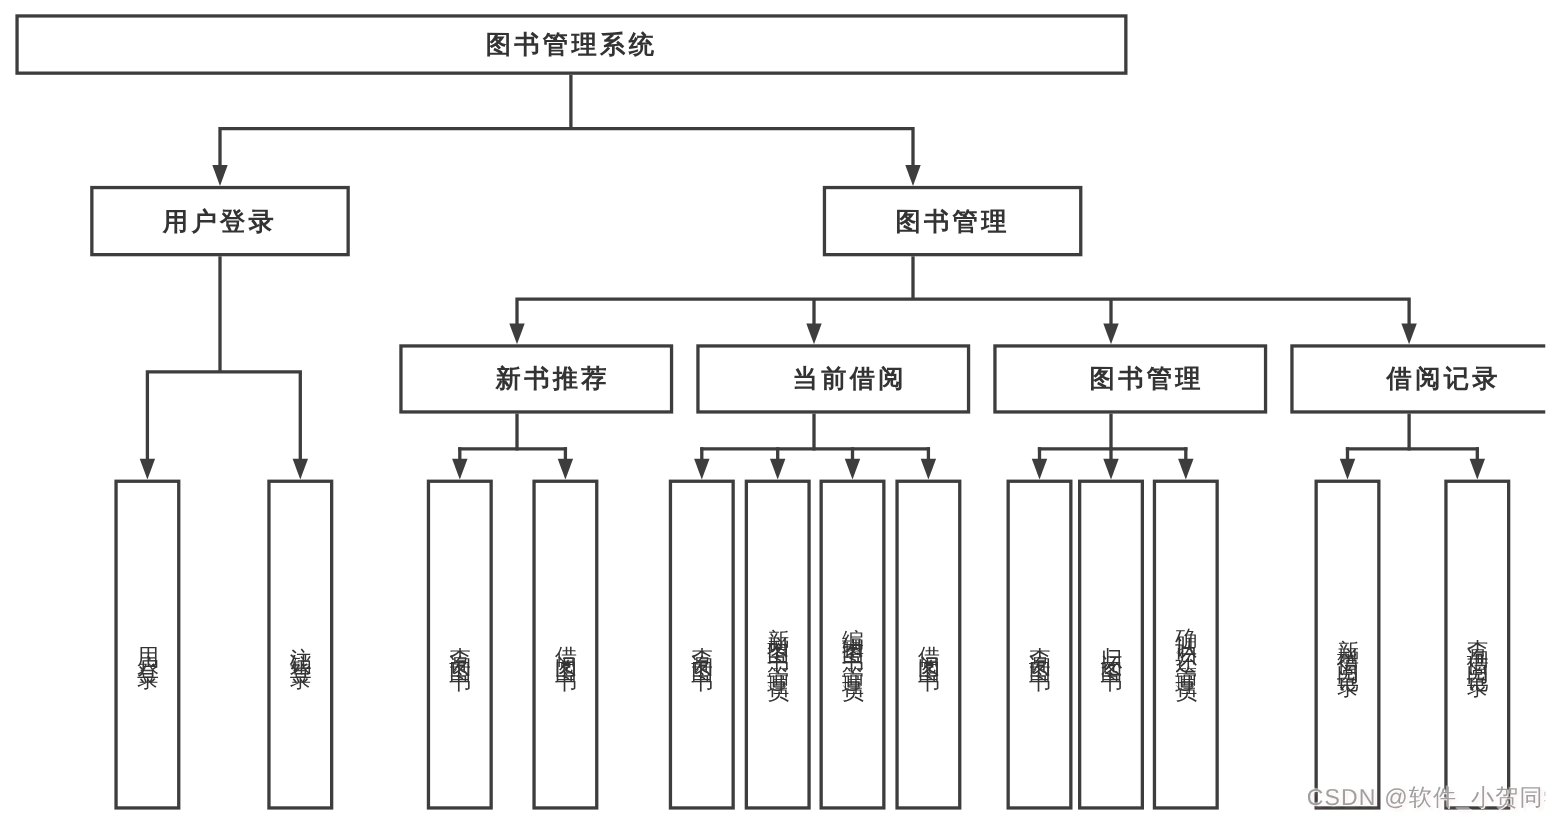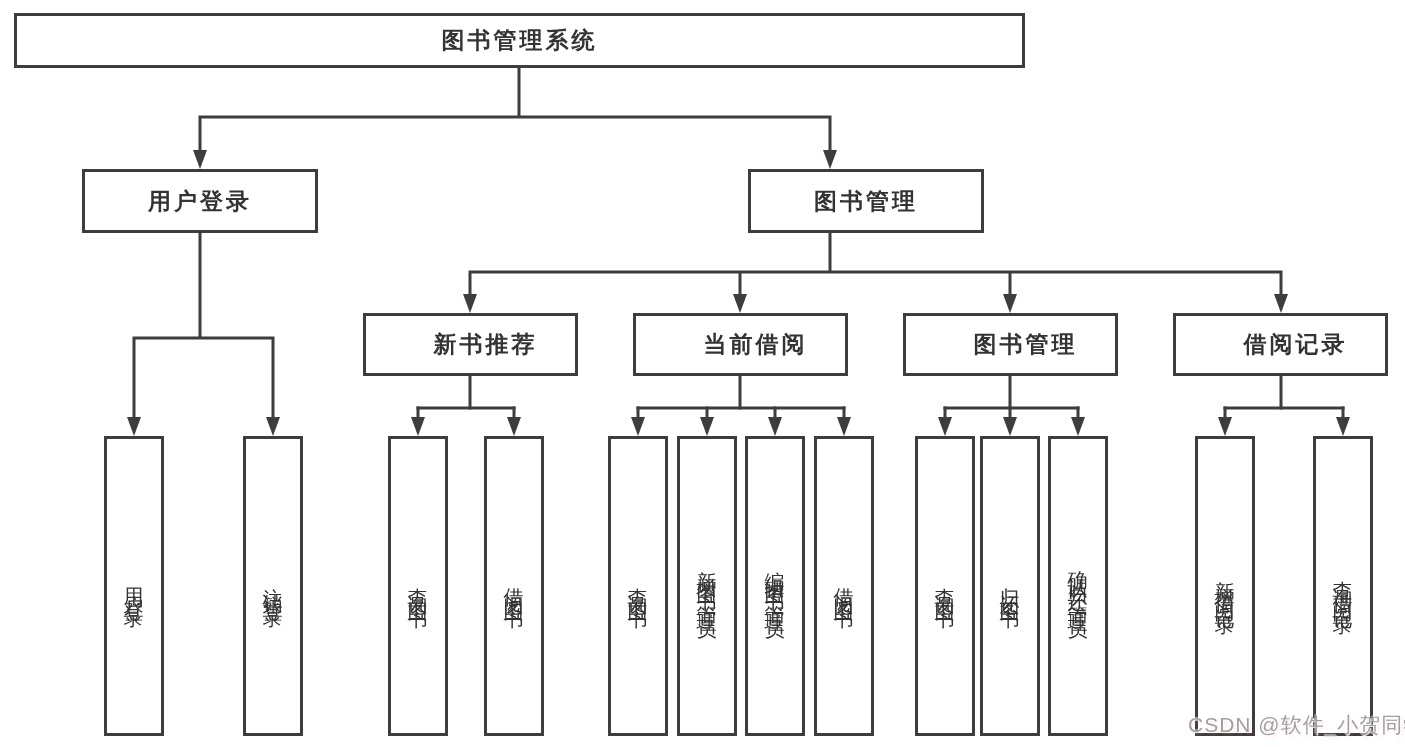--- a/index.html
+++ b/index.html
@@ -40,21 +40,21 @@
   }
   .vbox {
     writing-mode: vertical-rl;
     text-orientation: mixed;
     font-size: 20px;
     letter-spacing: 7px;
     line-height: 1;
   }
   .root-box    { left: 14px;   top: 13px;  width: 1011px; height: 55px; }
   .branch-box  { top: 169px;   height: 64px; width: 236px; }
-  .cat-box     { top: 313px;   height: 63px; width: 215px; padding-left: 30px; }
+  .cat-box     { top: 313px;   height: 63px; width: 249px; padding-left: 30px; }
   .leaf-box    { top: 436px;   height: 300px; width: 60px; }
   .watermark {
     position: absolute;
     left: 1188px;
     top: 711px;
     z-index: 2;
     font-size: 21px;
     letter-spacing: 1px;
     color: #a0a0a0;
     white-space: nowrap;

